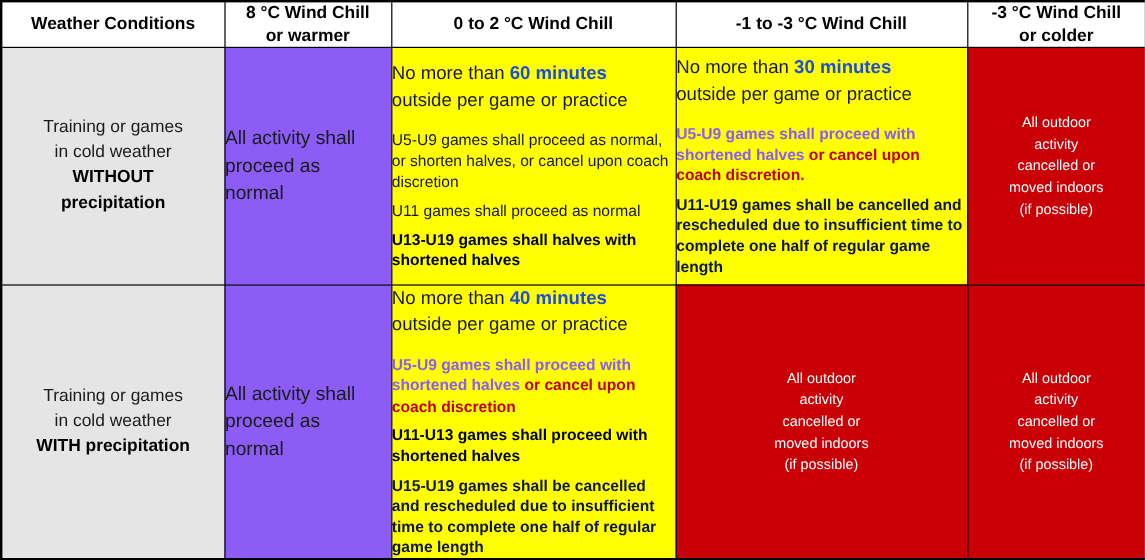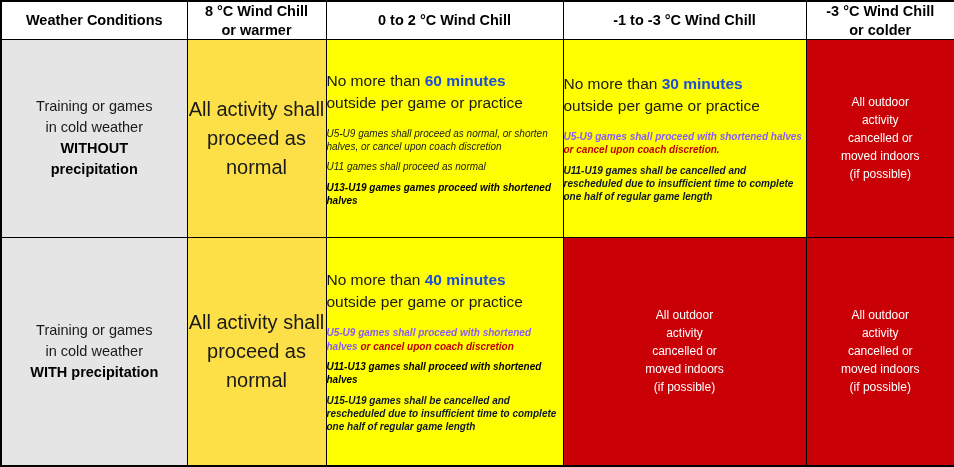--- a/index.html
+++ b/index.html
@@ -57,23 +57,23 @@
     background: #e5e5e5;
     text-align: center;
     font-size: 14.5px;
     line-height: 1.45;
     color: #1a1a1a;
     padding: 4px 8px;
   }
   td.cond .bold { font-weight: bold; color: #000000; margin-top: 16px; }
 
   td.green {
-    background: #fde047;
-    text-align: center;
-    font-size: 20px;
+    background: #8b5cf6;
+    text-align: left;
+    font-size: 16px;
     line-height: 1.45;
     color: #1a1a1a;
     padding: 4px 6px;
   }
 
   td.yellow {
     background: #FFFF00;
     text-align: left;
     vertical-align: top;
     padding: 10px 10px 6px 11px;
@@ -93,22 +93,21 @@
   .headline {
     font-size: 15.5px;
     line-height: 1.42;
     color: #1a1a1a;
     margin: 0 0 6px 0;
   }
   .headline .bold { font-weight: bold; color: #1d4ed8; }
 
   .notes { margin-top: 13px; }
   .note {
-    font-style: italic;
-    font-size: 10px;
+    font-size: 13px;
     line-height: 1.33;
     margin-bottom: 7px;
   }
   .note:last-child { margin-bottom: 0; }
   .note.plain  { font-weight: normal; color: #1a1a1a; }
   .note.strong { font-weight: bold;   color: #000000; }
   .note.alert  { font-weight: bold;   color: #0f172a; }
   .note .red   { color: #C00000; }
   .note .blk   { color: #8b5cf6; }
 </style>
@@ -158,21 +157,21 @@
       </td>
 
       <td class="yellow">
         <div class="headline">
           <span>No more than </span><span class="bold">60 minutes</span><br>
           <span>outside per game or practice</span>
         </div>
         <div class="notes">
           <div class="note plain">U5-U9 games shall proceed as normal, or shorten halves, or cancel upon coach discretion</div>
           <div class="note plain">U11 games shall proceed as normal</div>
-          <div class="note strong">U13-U19 games games proceed with shortened halves</div>
+          <div class="note strong">U13-U19 games shall halves with shortened halves</div>
         </div>
       </td>
 
       <td class="yellow">
         <div class="headline">
           <span>No more than </span><span class="bold">30 minutes</span><br>
           <span>outside per game or practice</span>
         </div>
         <div class="notes">
           <div class="note strong"><span class="blk">U5-U9 games shall proceed with shortened halves </span><span class="red">or cancel upon coach discretion.</span></div>

